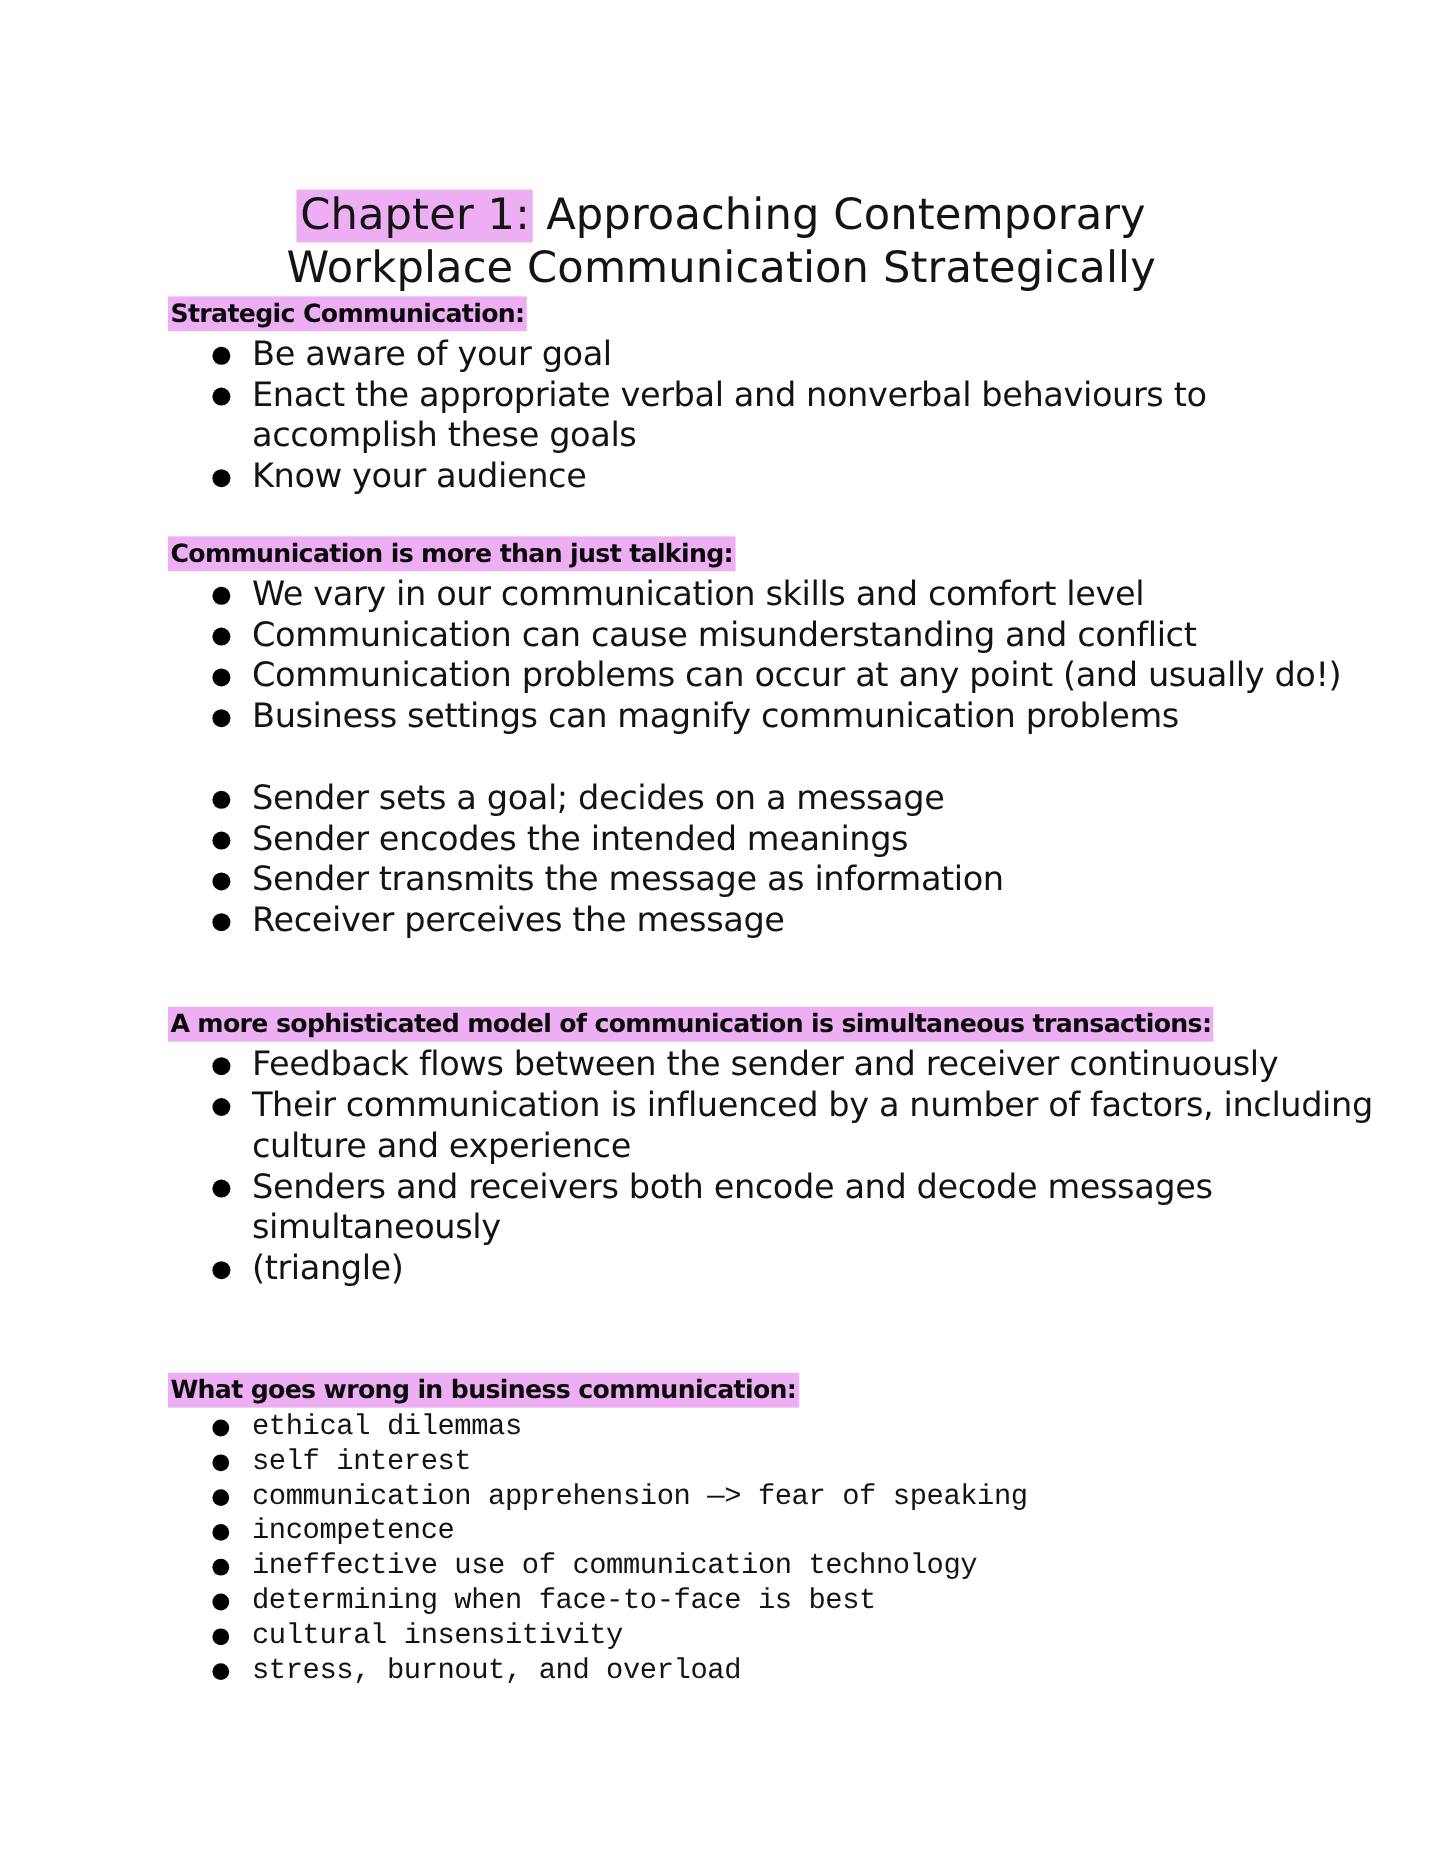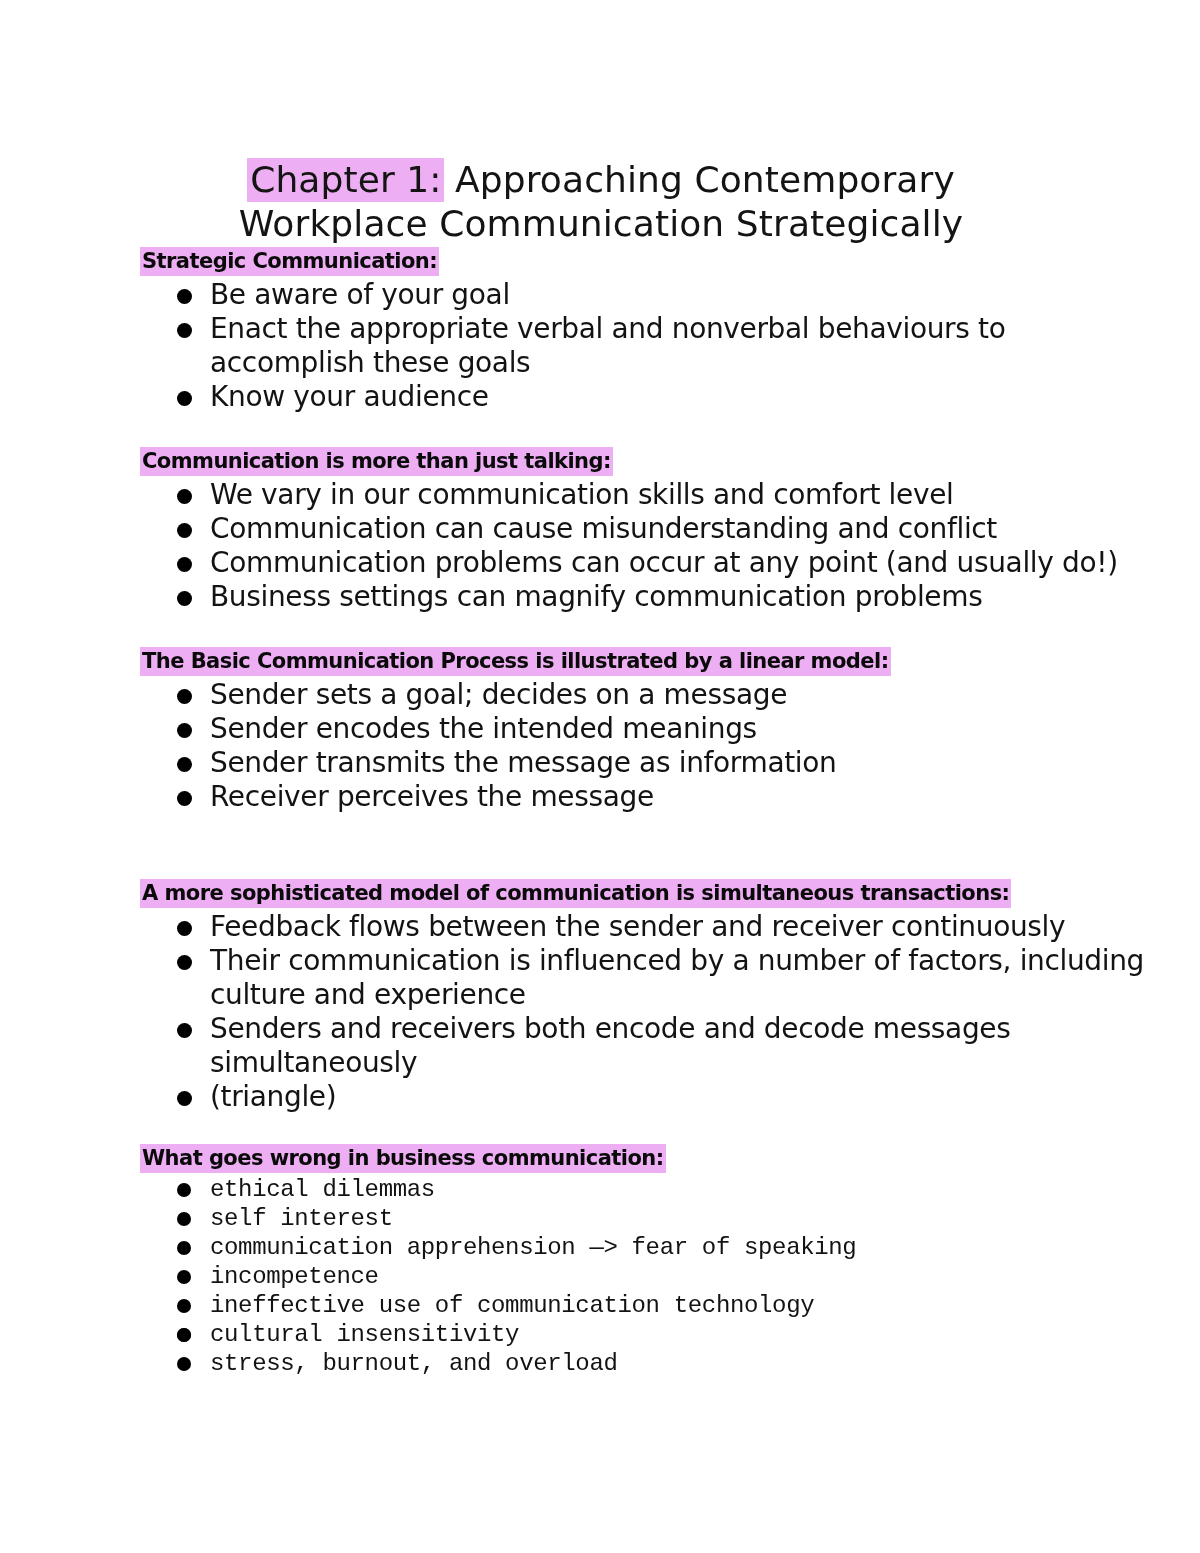--- a/index.html
+++ b/index.html
@@ -111,21 +111,21 @@
   ul.bullets.tight > li .dot {
     top: 8px;
     width: 14px;
     height: 14px;
   }
 
   
   #sec-0 { top: 248px; }
   #sec-1 { top: 448px; }
   #sec-2 { top: 648px; }
-  #sec-3 { top: 880px; }
+  #sec-3 { top: 840px; }
   #sec-4 { top: 1098px; margin-top: 47px; }
 </style>
 </head>
 <body>
 
 <div class="page">
 
   <h1 class="doc-title">
     <span class="hl-title">Chapter 1:</span><span> Approaching Contemporary Workplace Communication Strategically</span>
   </h1>
@@ -149,23 +149,20 @@
       </div>
       <ul class="bullets">
         <li><span class="dot"></span><span>We vary in our communication skills and comfort level</span></li>
         <li><span class="dot"></span><span>Communication can cause misunderstanding and conflict</span></li>
         <li><span class="dot"></span><span>Communication problems can occur at any point (and usually do!)</span></li>
         <li><span class="dot"></span><span>Business settings can magnify communication problems</span></li>
       </ul>
     </section>
 
     <section class="section" id="sec-2">
-      <div class="section-heading">
-        <span class="hl">The Basic Communication Process is illustrated by a linear model:</span>
-      </div>
       <ul class="bullets">
         <li><span class="dot"></span><span>Sender sets a goal; decides on a message</span></li>
         <li><span class="dot"></span><span>Sender encodes the intended meanings</span></li>
         <li><span class="dot"></span><span>Sender transmits the message as information</span></li>
         <li><span class="dot"></span><span>Receiver perceives the message</span></li>
       </ul>
     </section>
 
     <section class="section" id="sec-3">
       <div class="section-heading">
@@ -182,20 +179,20 @@
     <section class="section" id="sec-4">
       <div class="section-heading">
         <span class="hl">What goes wrong in business communication:</span>
       </div>
       <ul class="bullets tight">
         <li><span class="dot"></span><span>ethical dilemmas</span></li>
         <li><span class="dot"></span><span>self interest</span></li>
         <li><span class="dot"></span><span>communication apprehension —&gt; fear of speaking</span></li>
         <li><span class="dot"></span><span>incompetence</span></li>
         <li><span class="dot"></span><span>ineffective use of communication technology</span></li>
-        <li><span class="dot"></span></li>
+        <li><span class="dot"></span><span>determining when face-to-face is best</span></li>
         <li><span class="dot"></span><span>cultural insensitivity</span></li>
         <li><span class="dot"></span><span>stress, burnout, and overload</span></li>
       </ul>
     </section>
 
   </div>
 </div>
 
 </body></html>

